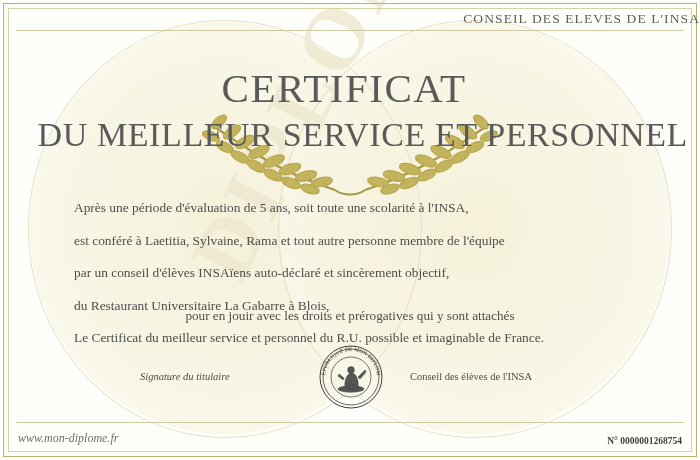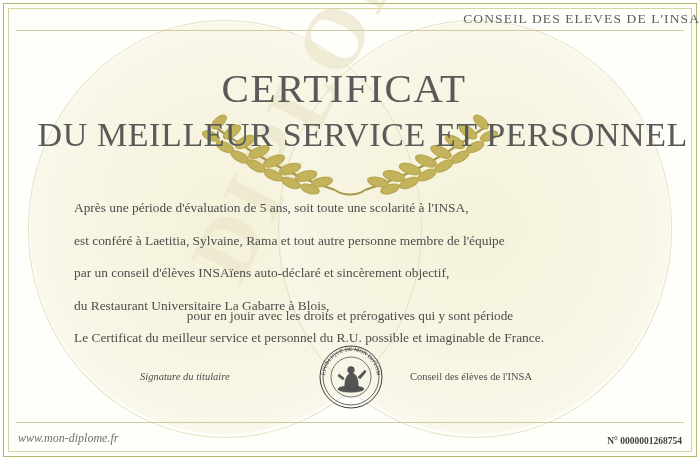--- a/index.html
+++ b/index.html
@@ -271,21 +271,21 @@
     </div>
 
     <div class="body-text">
       <p>Après une période d'évaluation de 5 ans, soit toute une scolarité à l'INSA,</p>
       <p>est conféré à Laetitia, Sylvaine, Rama et tout autre personne membre de l'équipe</p>
       <p>par un conseil d'élèves INSAïens auto-déclaré et sincèrement objectif,</p>
       <p>du Restaurant Universitaire La Gabarre à Blois,</p>
       <p>Le Certificat du meilleur service et personnel du R.U. possible et imaginable de France.</p>
     </div>
 
-    <div class="enjoy">pour en jouir avec les droits et prérogatives qui y sont période</div>
+    <div class="enjoy">pour en jouir avec les droits et prérogatives qui y sont attachés</div>
 
     <div class="sig-left">Signature du titulaire</div>
     <div class="sig-right">Conseil des élèves de l'INSA</div>
 
     <div class="stamp">
       <svg class="stamp-text-svg" viewBox="0 0 66 66">
         <defs>
           <path id="stampArc" d="M 7,33 A 26,26 0 0 1 59,33"></path>
           <path id="stampArcBottom" d="M 9,33 A 24,24 0 0 0 57,33"></path>
         </defs>

